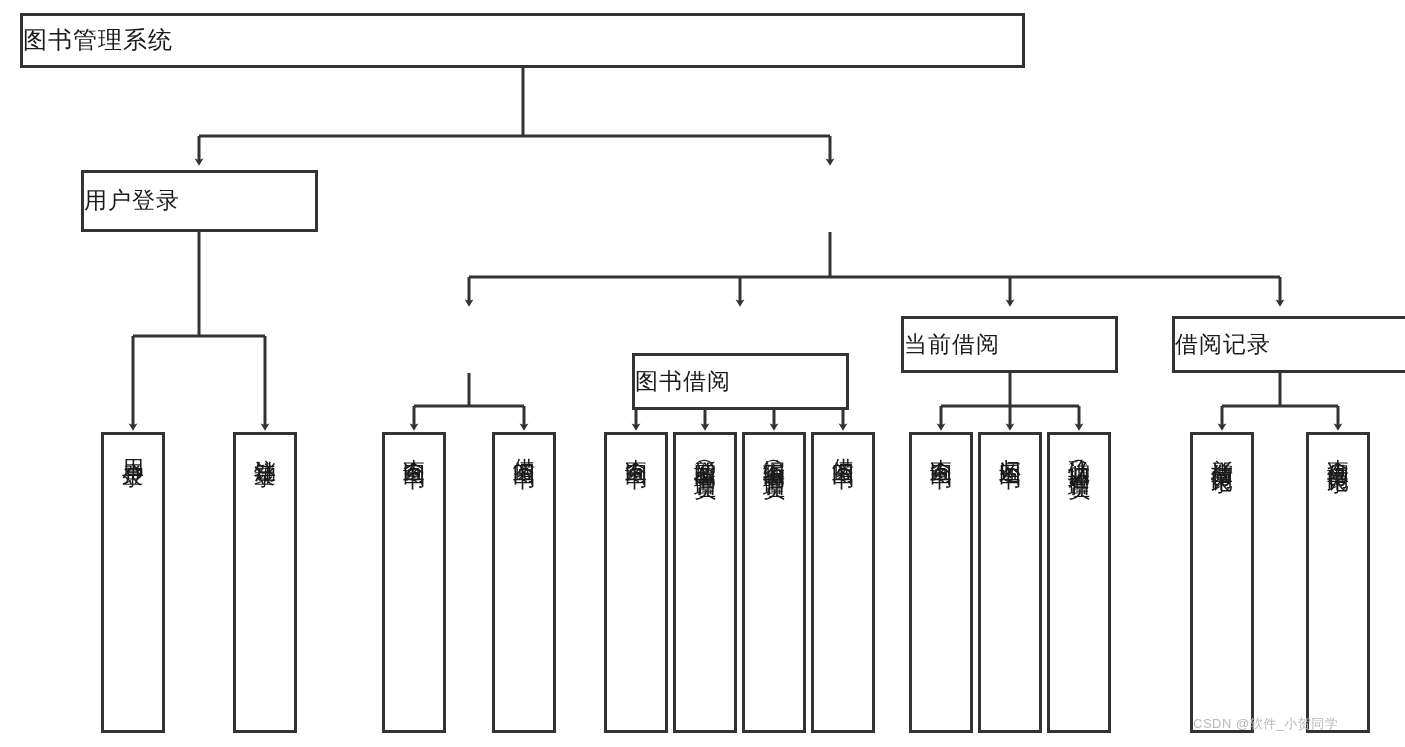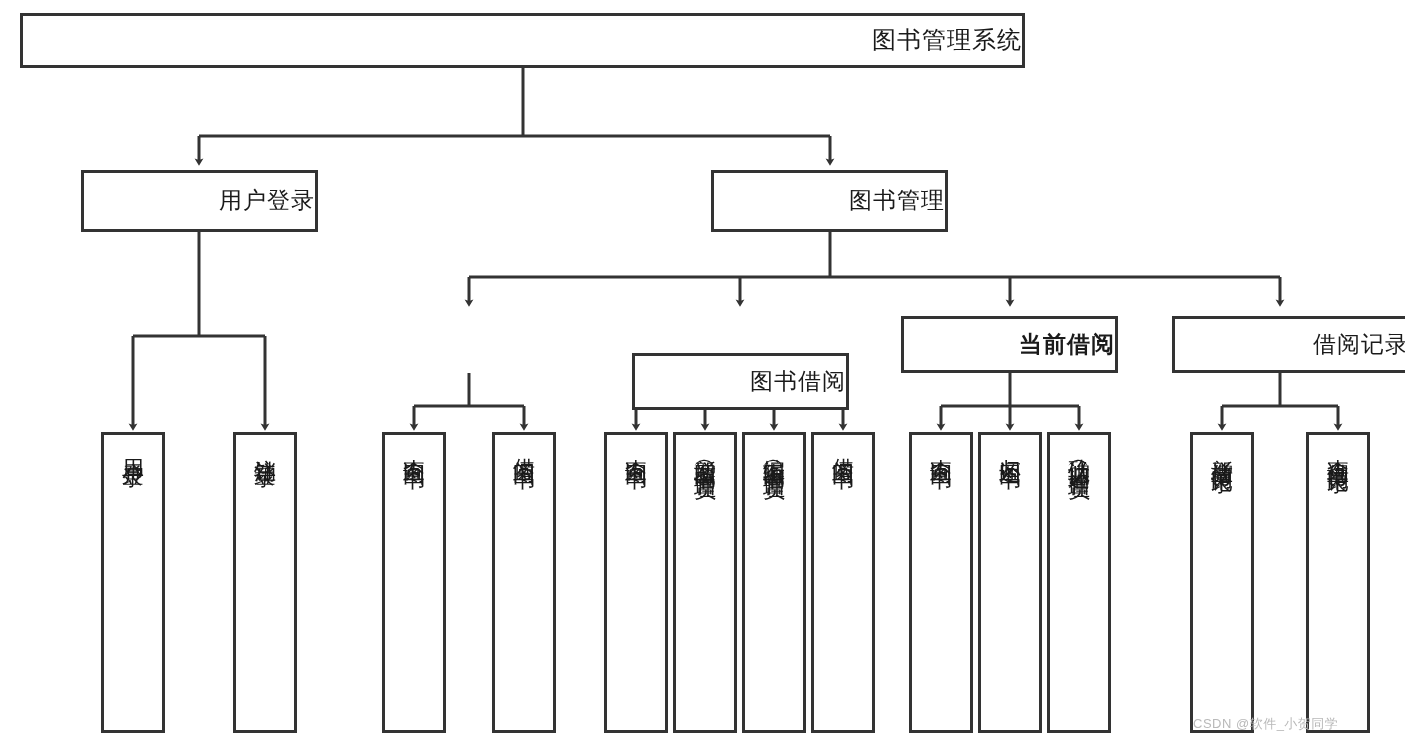--- a/index.html
+++ b/index.html
@@ -26,21 +26,21 @@
     height: 747px;
     pointer-events: none;
   }
   .node {
     position: absolute;
     box-sizing: border-box;
     background: #ffffff;
     border: 3px solid #333333;
     display: flex;
     align-items: center;
-    justify-content: flex-end;
+    justify-content: flex-start;
     color: #1a1a1a;
   }
   .node-label {
     display: block;
     text-align: center;
     line-height: 1.12;
     color: #1a1a1a;
   }
   .node.horiz .node-label {
     font-size: 23px;
@@ -130,30 +130,27 @@
   </svg>
 
   <div class="node root" style="left:20px; top:13px; width:1005px; height:55px;">
     <span class="node-label">图书管理系统</span>
   </div>
 
   <div class="node horiz" style="left:81px; top:170px; width:237px; height:62px;">
     <span class="node-label">用户登录</span>
   </div>
 
-  <div class="node horiz" style="left:711px; top:170px; width:237px; height:62px;">
-    <span class="node-label">图书管理</span>
-  </div>
 
 
   <div class="node horiz" style="left:632px; top:316px; width:217px; height:57px;margin-top:37px;">
     <span class="node-label">图书借阅</span>
   </div>
 
-  <div class="node horiz" style="left:901px; top:316px; width:217px; height:57px;font-weight:bold;">
+  <div class="node horiz" style="left:901px; top:316px; width:217px; height:57px;">
     <span class="node-label">当前借阅</span>
   </div>
 
   <div class="node horiz" style="left:1172px; top:316px; width:240px; height:57px;">
     <span class="node-label">借阅记录</span>
   </div>
 
   <div class="node leaf" style="left:101px; top:432px; width:64px; height:301px;">
     <span class="node-label">用户登录</span>
   </div>

